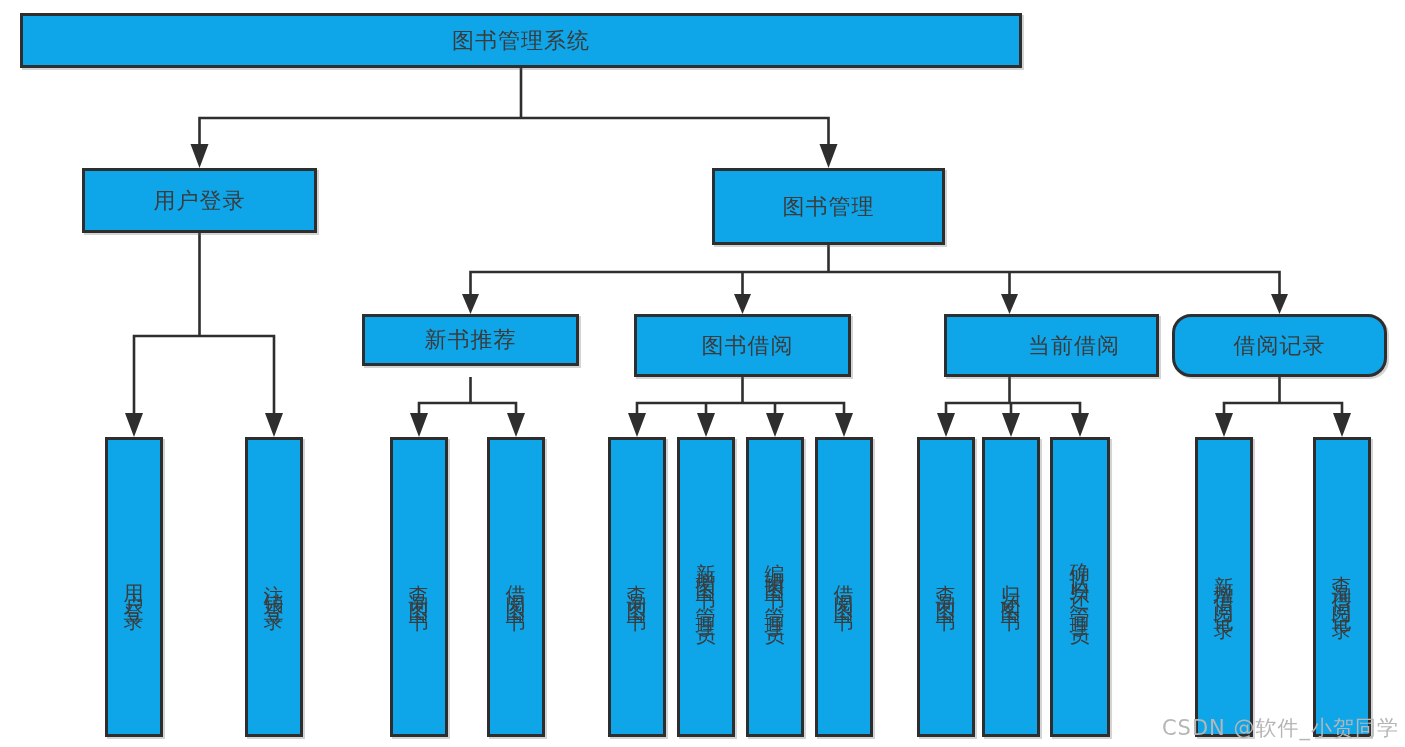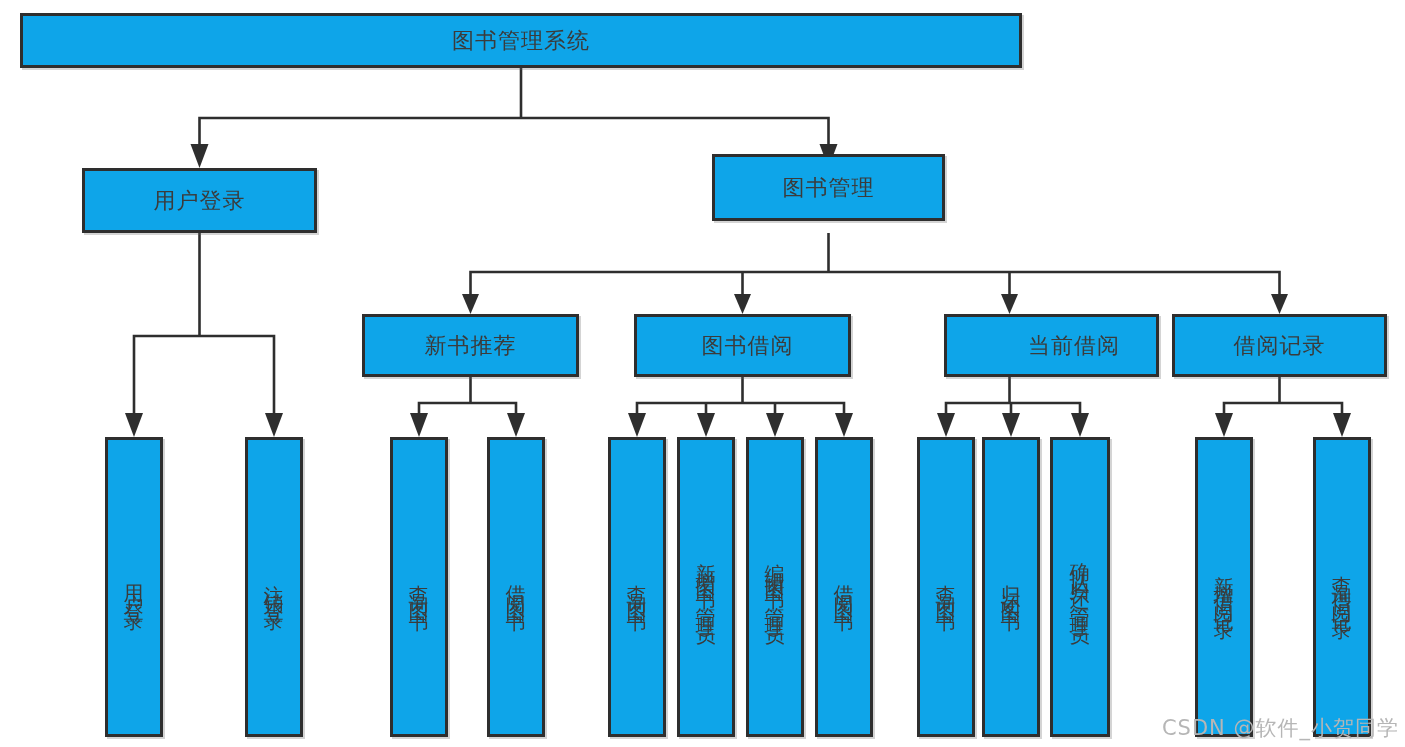--- a/index.html
+++ b/index.html
@@ -57,26 +57,26 @@
     font-weight: 500;
     letter-spacing: 9px;
     line-height: 1;
     color: var(--text);
     white-space: nowrap;
   }
   
   .n-root  { left: 20px;  top: 13px;  width: 1002px; height: 55px; }
   
   .n-l2-0  { left: 82px;  top: 168px; width: 235px; height: 65px; }
-  .n-l2-1  { left: 712px; top: 154px; width: 233px; height: 67px; }
-  
-  .n-l3-0  { left: 362px;  top: 314px; width: 217px; height: 63px; align-items: center; }
+  .n-l2-1  { left: 712px; top: 168px; width: 233px; height: 77px; }
+  
+  .n-l3-0  { left: 362px;  top: 314px; width: 217px; height: 52px; align-items: center; }
   .n-l3-1  { left: 634px;  top: 314px; width: 217px; height: 63px; padding-left: 10px; }
   .n-l3-2  { left: 944px;  top: 314px; width: 215px; height: 63px; padding-left: 45px; }
-  .n-l3-3  { left: 1172px; top: 314px; width: 215px; height: 63px; }
+  .n-l3-3  { left: 1172px; top: 314px; width: 215px; height: 63px; border-radius: 19px; }
   
   .vnode { top: 437px; width: 58px; height: 300px; }
   .n-a0 { left: 105px; }
   .n-a1 { left: 245px; }
   .n-b0 { left: 390px; }
   .n-b1 { left: 487px; }
   .n-c0 { left: 608px; }
   .n-c1 { left: 677px; }
   .n-c2 { left: 746px; }
   .n-c3 { left: 815px; }

